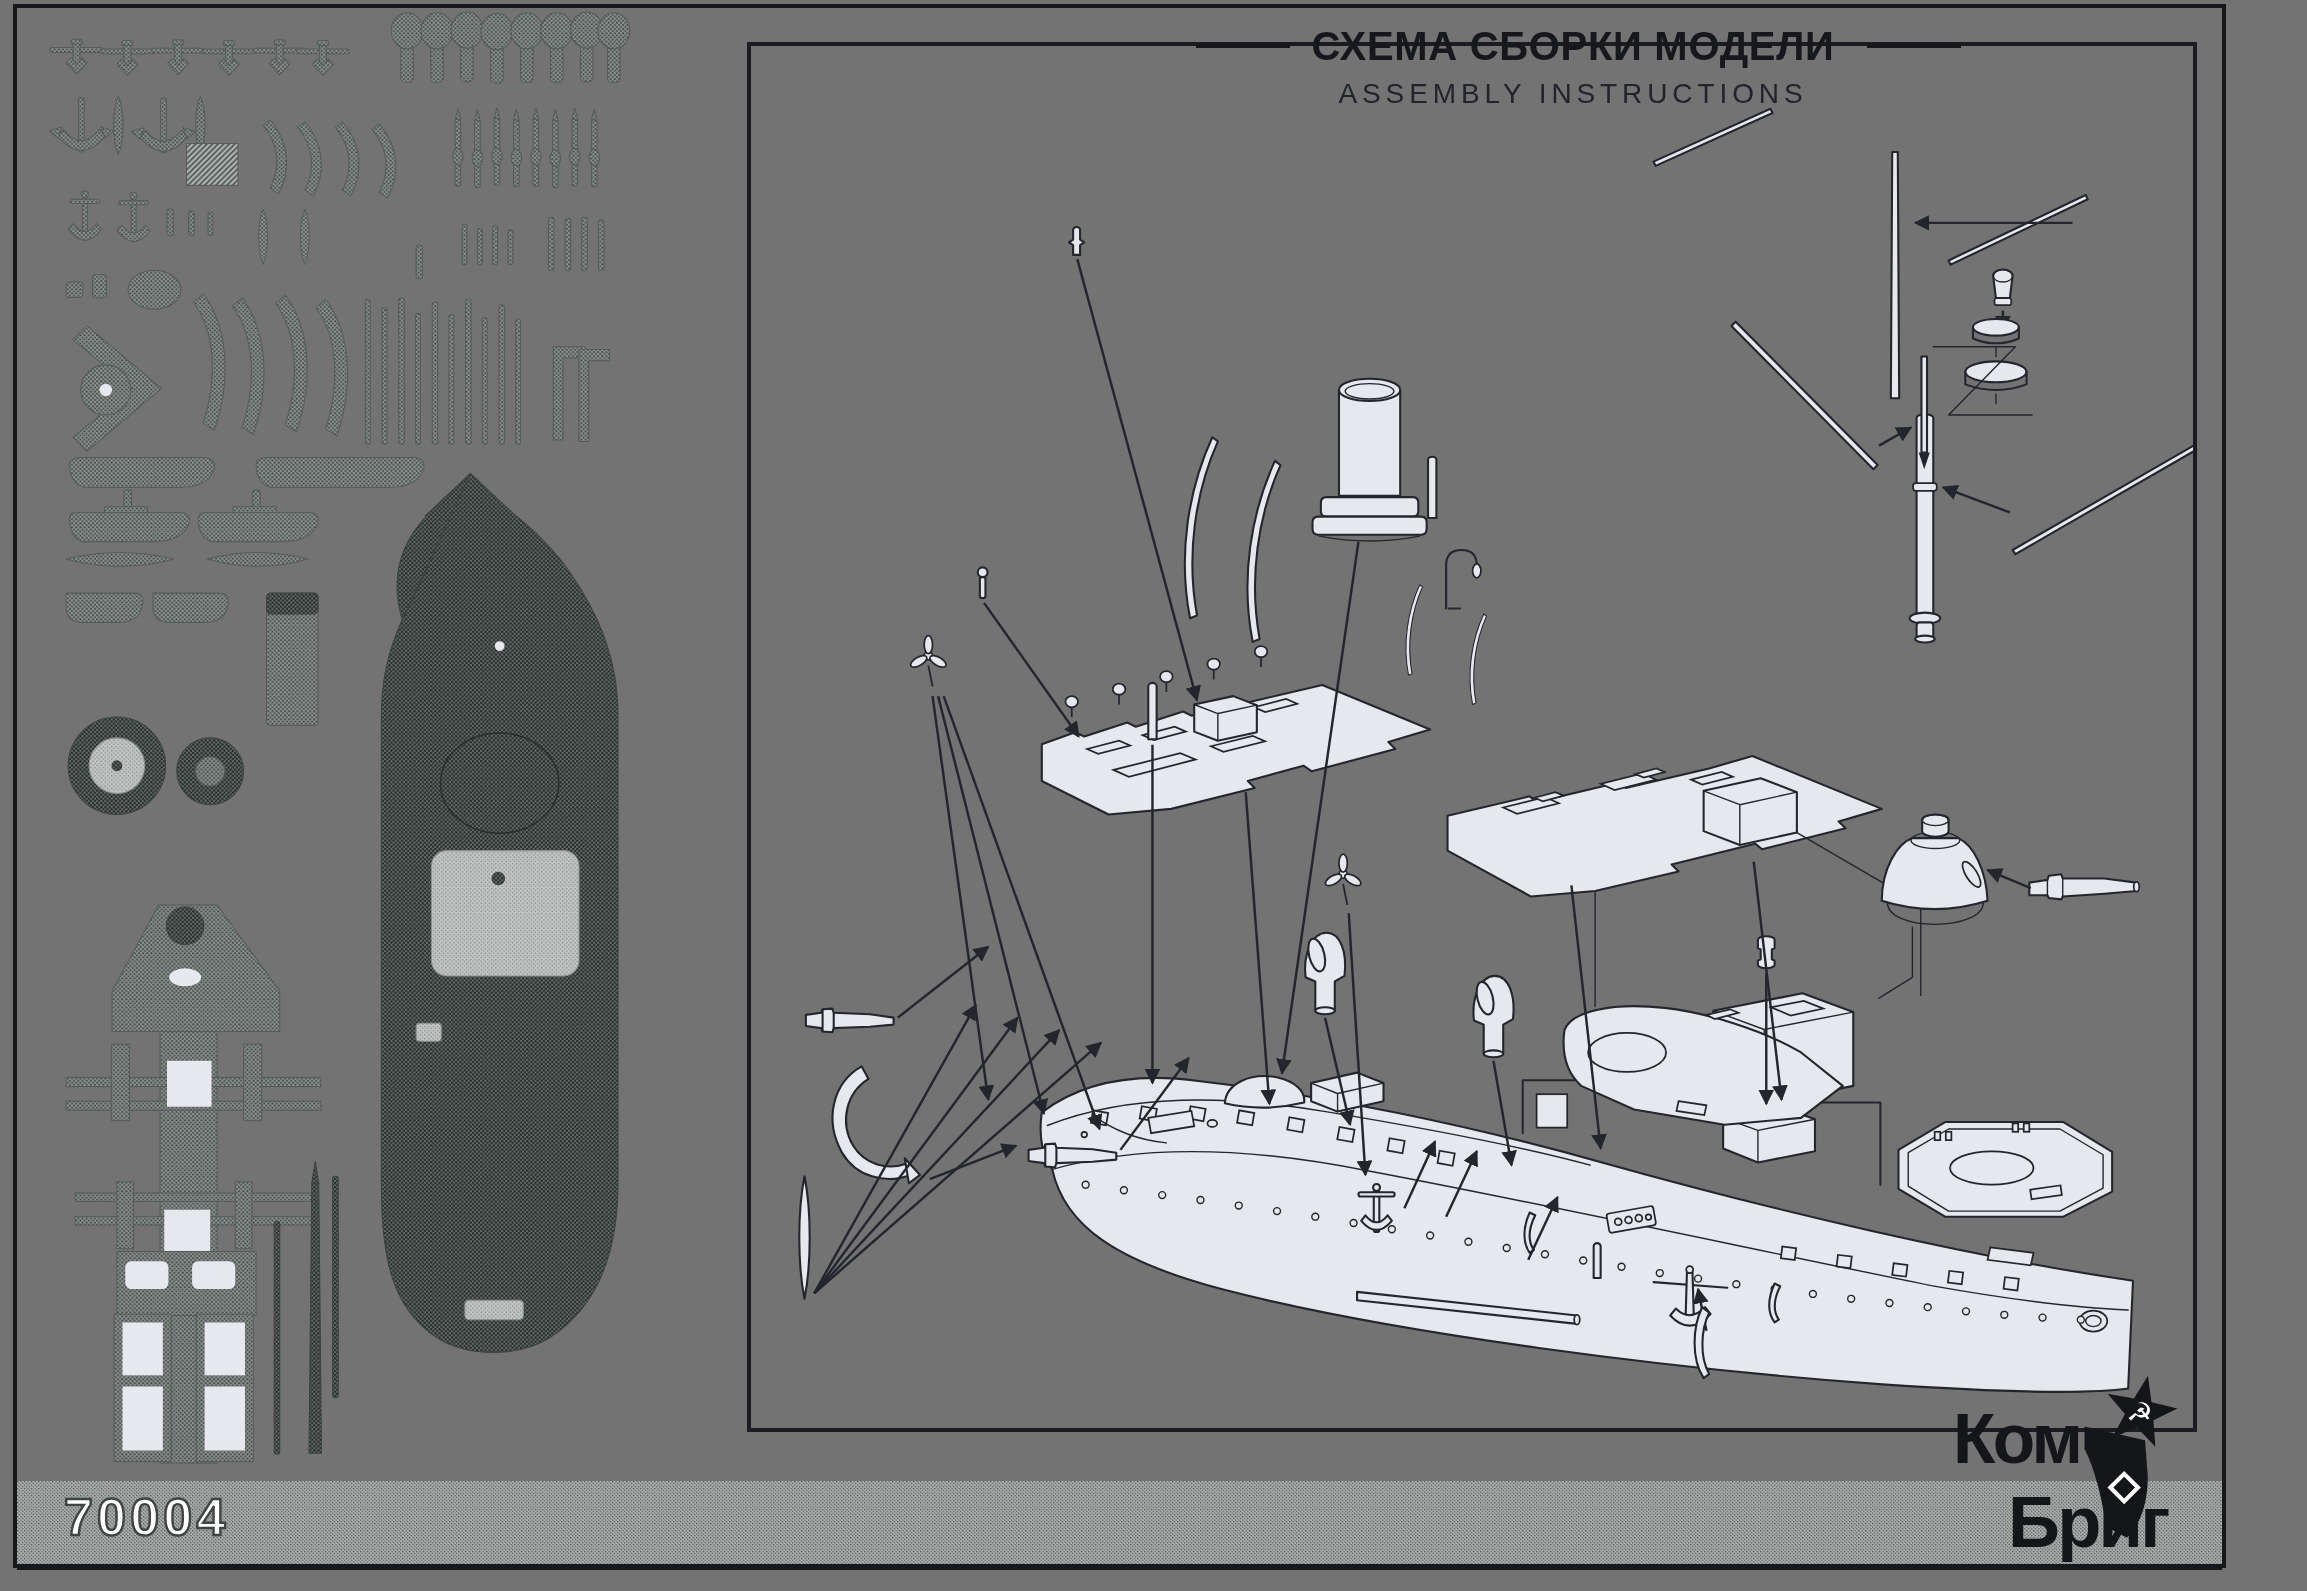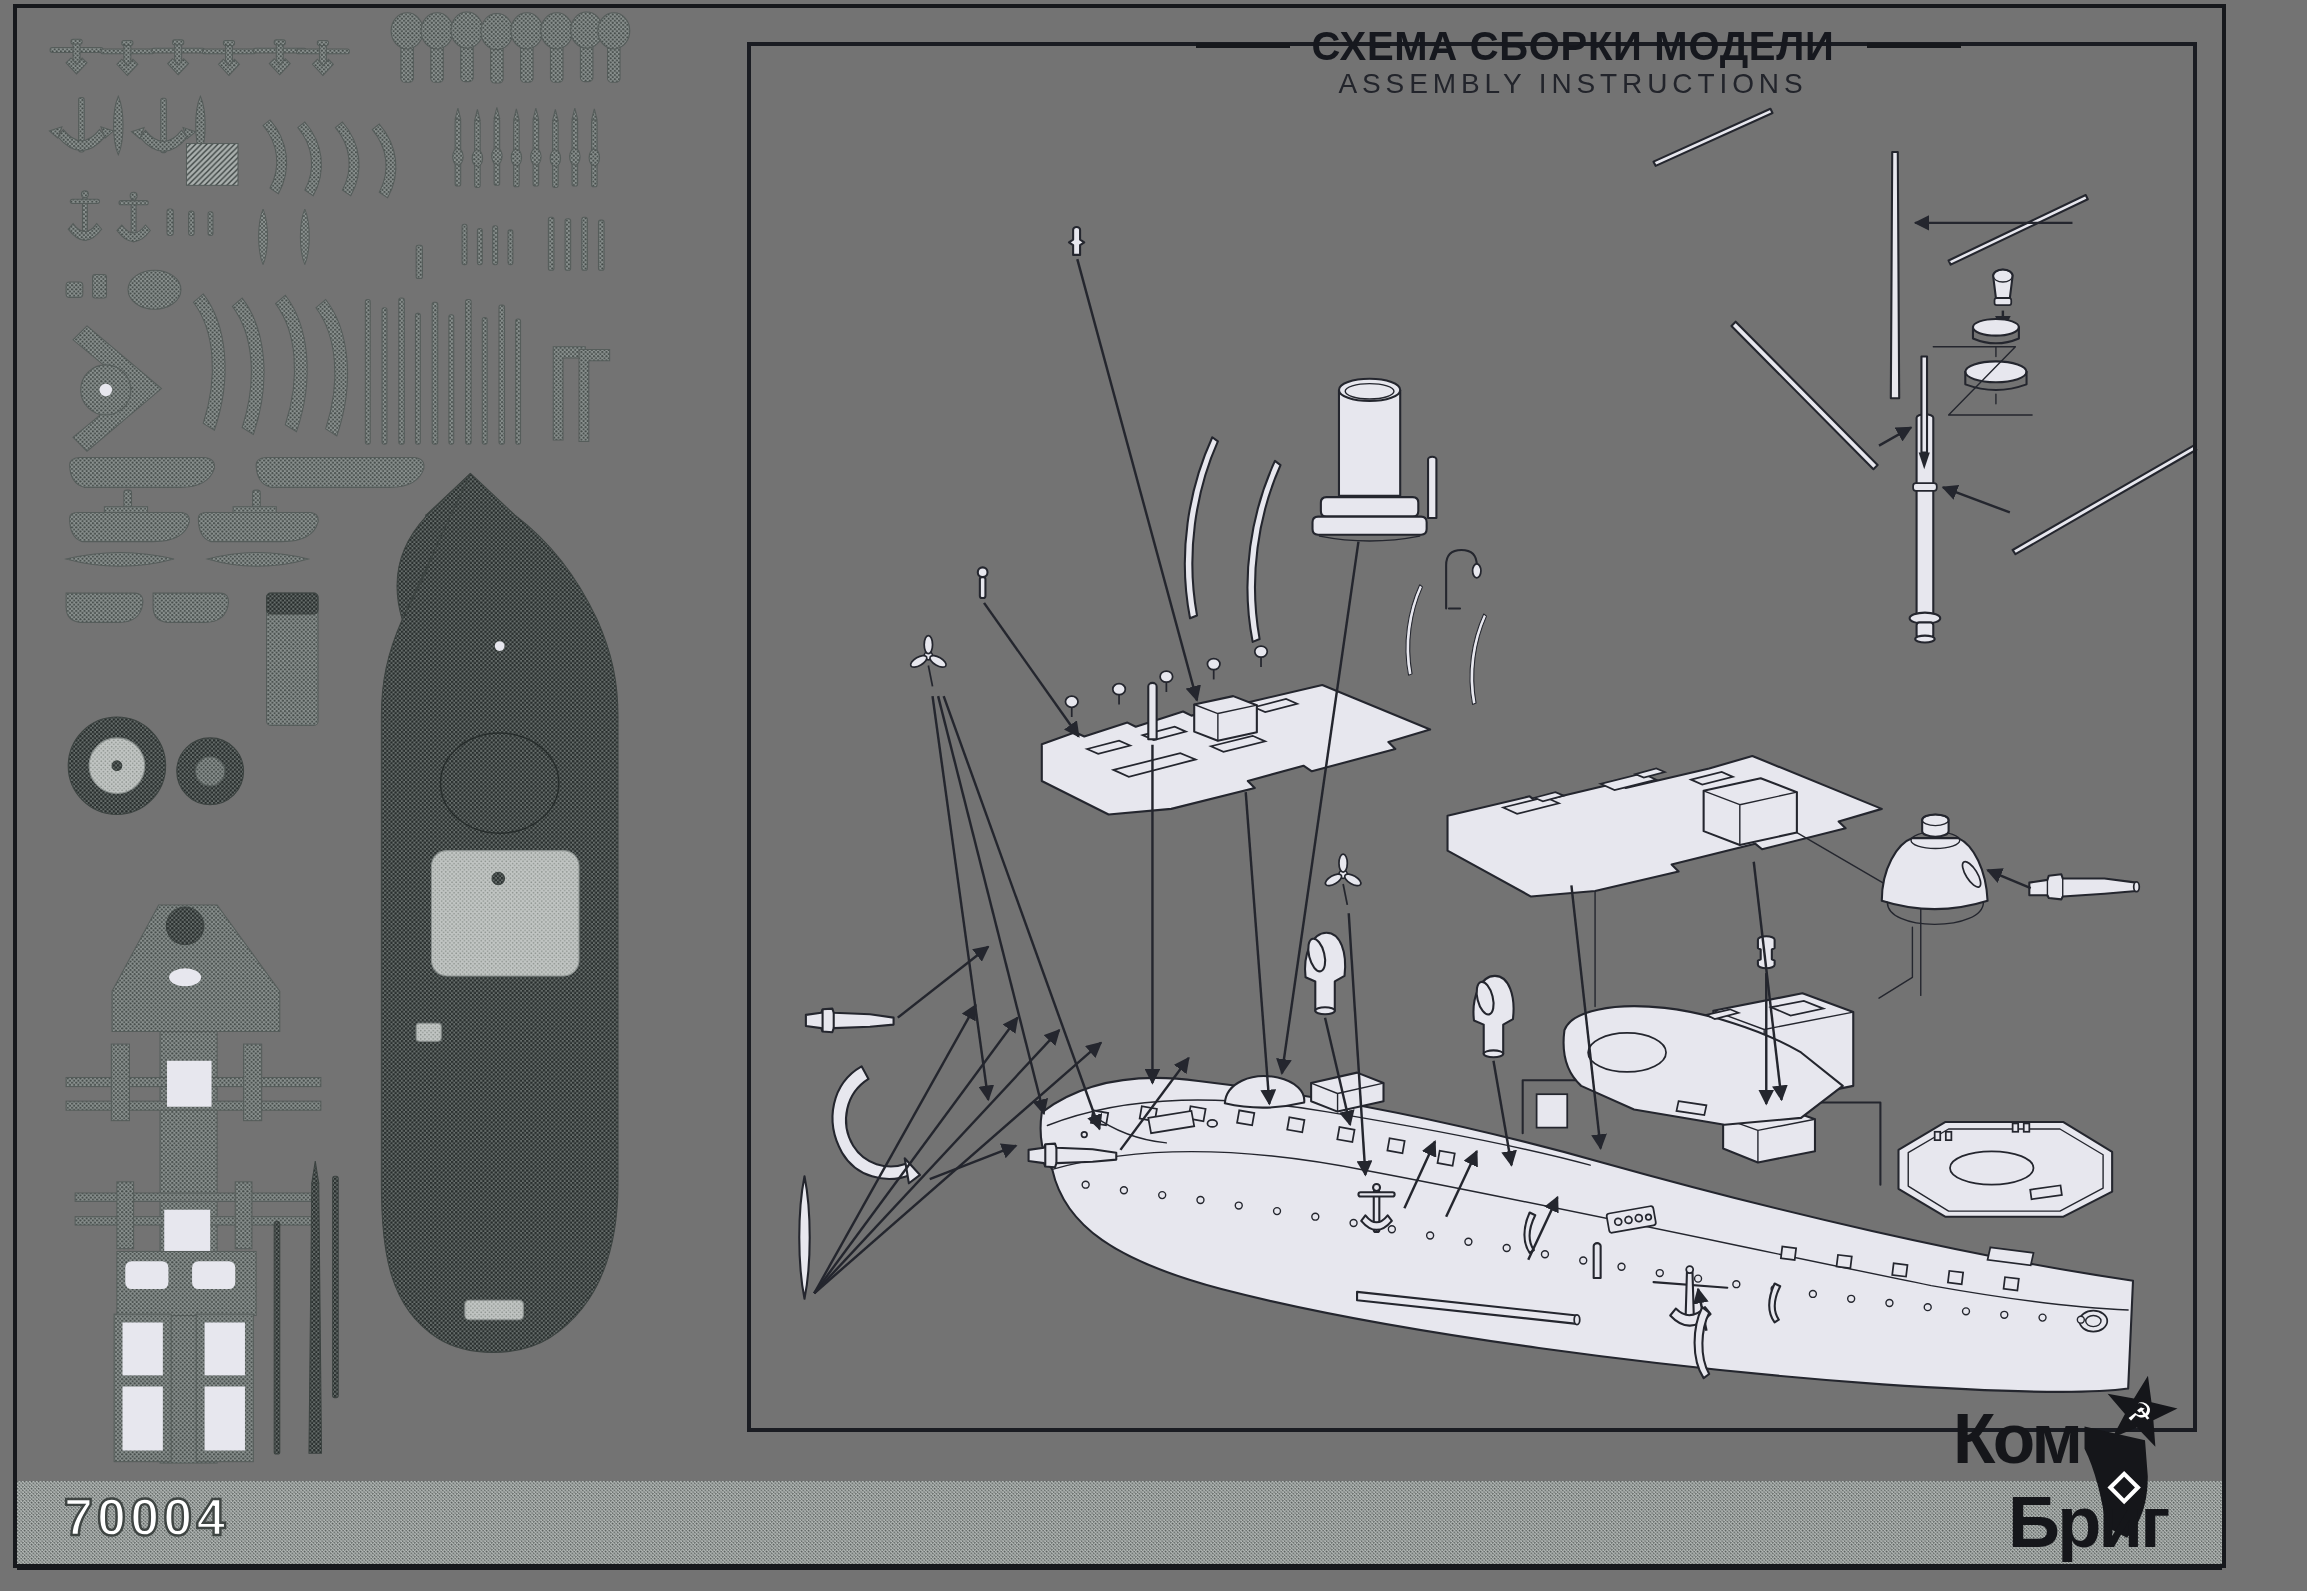--- a/index.html
+++ b/index.html
@@ -14,21 +14,21 @@
     border:4.2px solid #16181c; box-sizing:border-box; z-index:2; pointer-events:none;
   }
   #diagram-frame{
     left:747px; top:42px; width:1450px; height:1390px;
     border:4.9px solid #1a1c22; box-sizing:border-box; z-index:2; pointer-events:none;
   }
   #title-block{
     left:1284px; top:25px; width:578px; text-align:center; z-index:3;
   }
   #title-ru{font-size:40px; font-weight:bold; letter-spacing:0.7px; color:#16181e; line-height:1.05;}
-  #title-en{font-size:28px; font-weight:normal; letter-spacing:4.9px; color:#22242b; margin-top:1px;}
+  #title-en{font-size:28px; font-weight:normal; letter-spacing:4.9px; color:#22242b; margin-top:11px;}
   .title-dash{height:4.9px; width:94px; background:#16181c; z-index:3;}
   #footer-bar{
     left:16.7px; top:1481px; width:2205px; height:85px; z-index:1;
     background-image:
       radial-gradient(circle at 1.1px 1.1px, #50565400 0, #505654 1px, transparent 1.2px),
       radial-gradient(circle at 1.1px 1.1px, #50565400 0, #505654 1px, transparent 1.2px);
     background-size:3.5px 3.5px,3.5px 3.5px; background-position:0 0,1.7px 1.7px;
     background-color:#c6cbc9;
     border-bottom:4.2px solid #16181c;
   }

